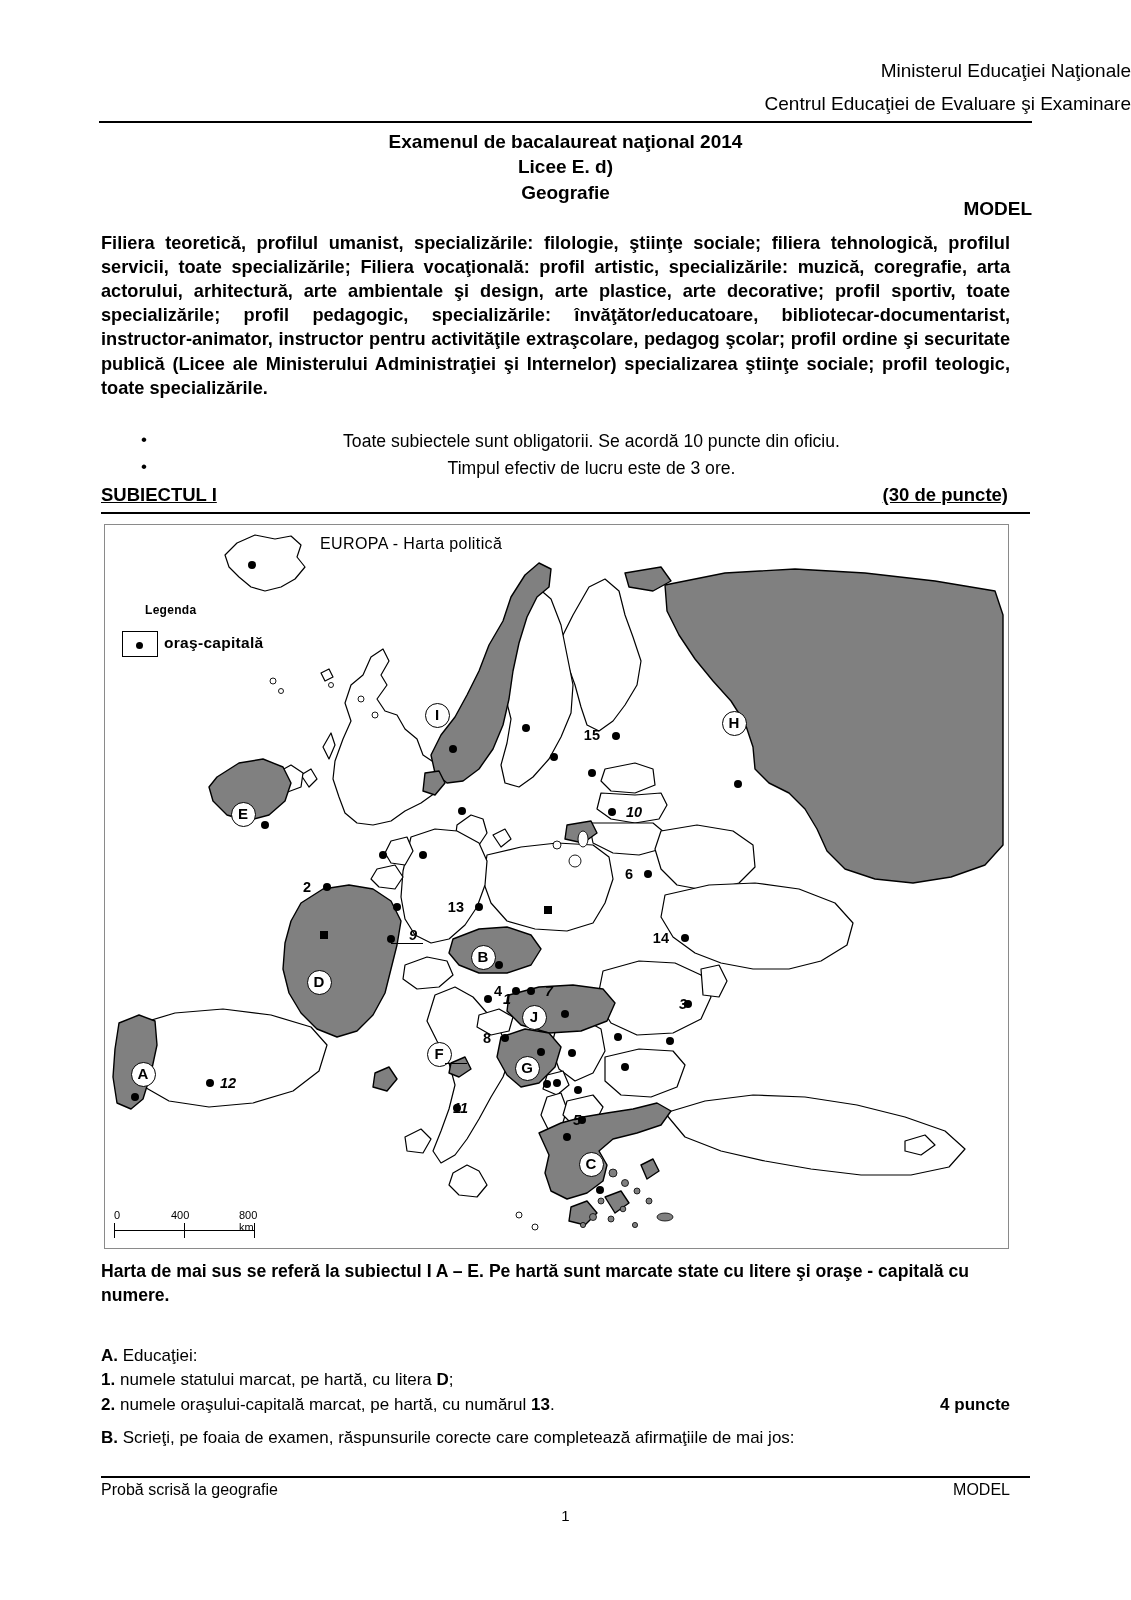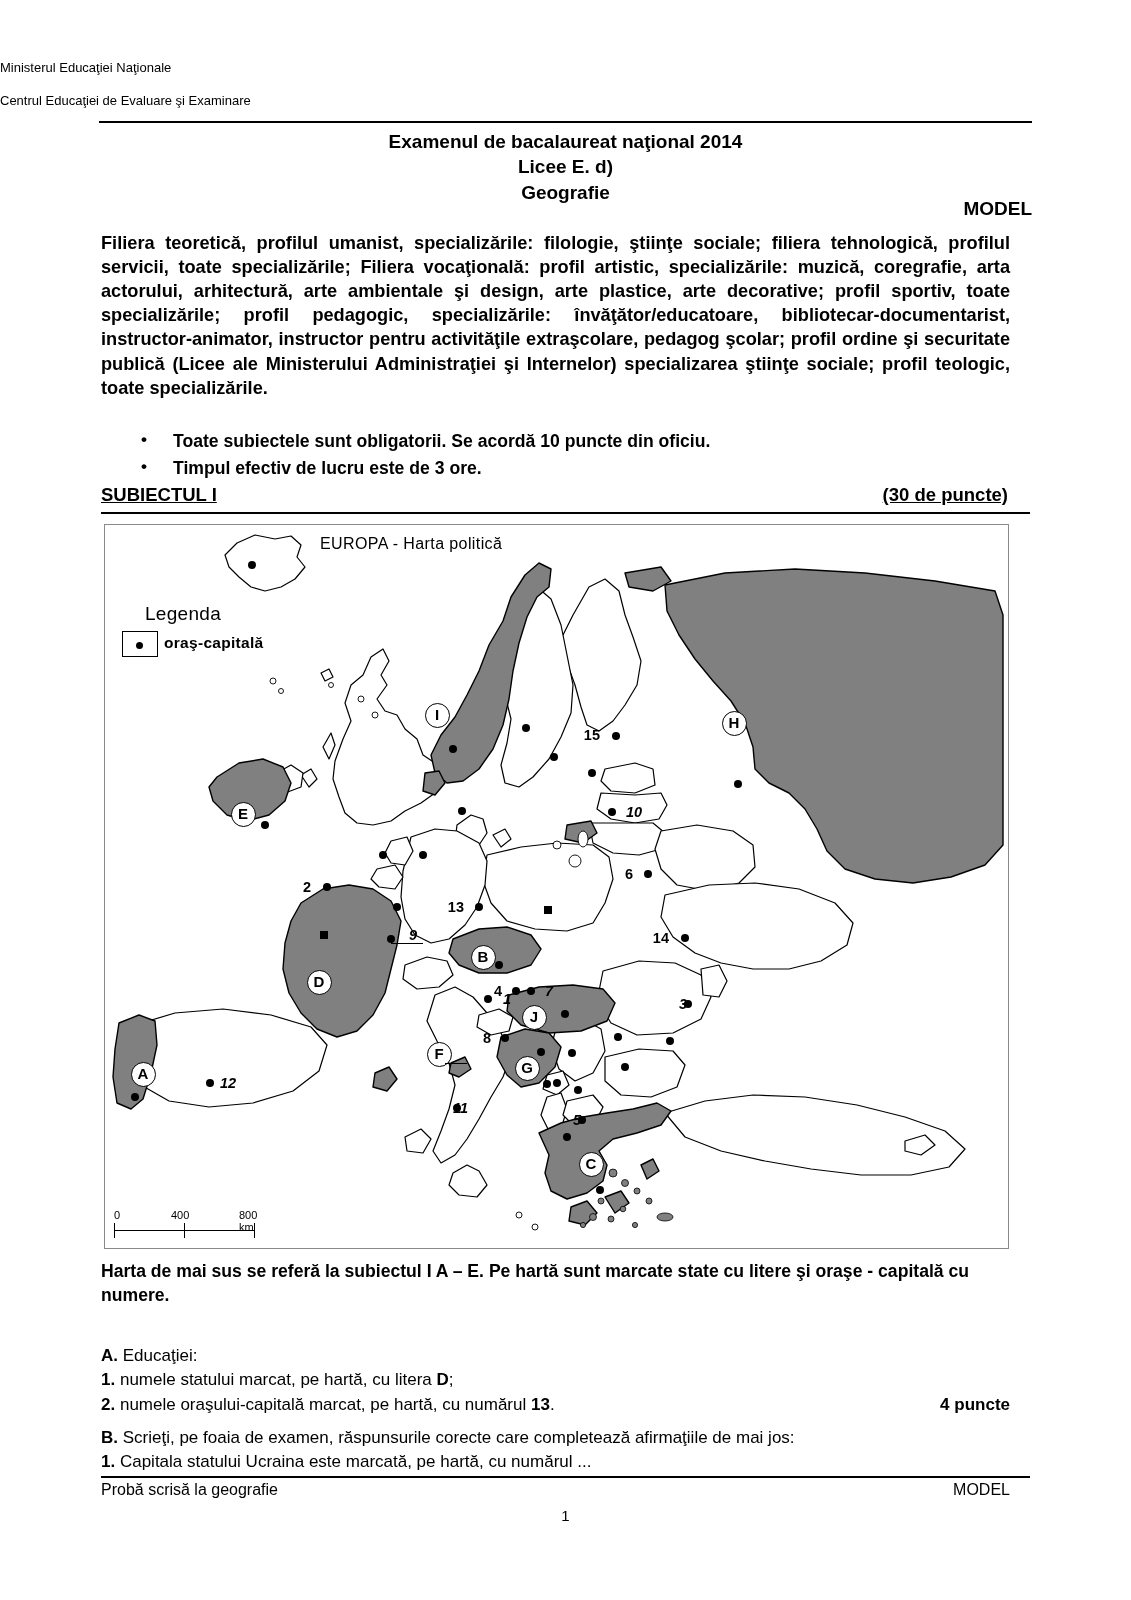--- a/index.html
+++ b/index.html
@@ -14,22 +14,22 @@
   .page {
     position: relative;
     width: 1131px;
     height: 1600px;
     background: #ffffff;
     overflow: hidden;
   }
 
   
   .hdr {
-    text-align: left;
-    font-size: 13px;
+    text-align: right;
+    font-size: 19px;
     line-height: 1.05;
   }
   .hdr-line1 { position: absolute; left: 0; right: 0; top: 61px; }
   .hdr-line2 { position: absolute; left: 0; right: 0; top: 94px; }
 
   .hdr-rule {
     position: absolute;
     left: 99px;
     right: 99px;
     top: 121px;
@@ -66,23 +66,24 @@
     text-align: justify;
     text-justify: inter-word;
   }
 
   
   .bullets {
     position: absolute;
     left: 101px;
     width: 909px;
     top: 428px;
-    font-weight: bold;
+    font-weight: normal;
     font-size: 17.6px;
     line-height: 1.52;
+    text-align: center;
   }
   .bullets .bl {
     position: relative;
     padding-left: 72px;
   }
   .bullets .bl::before {
     content: "\2022";
     position: absolute;
     left: 40px;
     top: -1px;
@@ -128,22 +129,22 @@
     left: 215px;
     top: 10px;
     font-size: 16px;
     letter-spacing: 0.4px;
     font-weight: 500;
   }
   .legend-title {
     position: absolute;
     left: 40px;
     top: 78px;
-    font-size: 19px;
-    font-weight: normal;
+    font-size: 12px;
+    font-weight: bold;
     letter-spacing: 0.3px;
     text-align: center;
   }
   .legend-box {
     position: absolute;
     left: 17px;
     top: 106px;
     width: 36px;
     height: 26px;
     border: 1px solid #000;
@@ -563,24 +564,20 @@
       </span>
       <b>4 puncte</b>
     </div>
   </div>
 
   <div class="sec-b">
     <div>
       <b>B.</b>
       <span>Scrieţi, pe foaia de examen, răspunsurile corecte care completează afirmaţiile de mai jos:</span>
     </div>
-    <div>
-      <b>1.</b>
-      <span>Capitala statului Ucraina este marcată, pe hartă, cu numărul ...</span>
-    </div>
   </div>
 
   <div class="foot-rule"></div>
   <div class="footer">
     <span>Probă scrisă la geografie</span>
     <span>MODEL</span>
   </div>
   <div class="pageno">1</div>
 
 </div>

